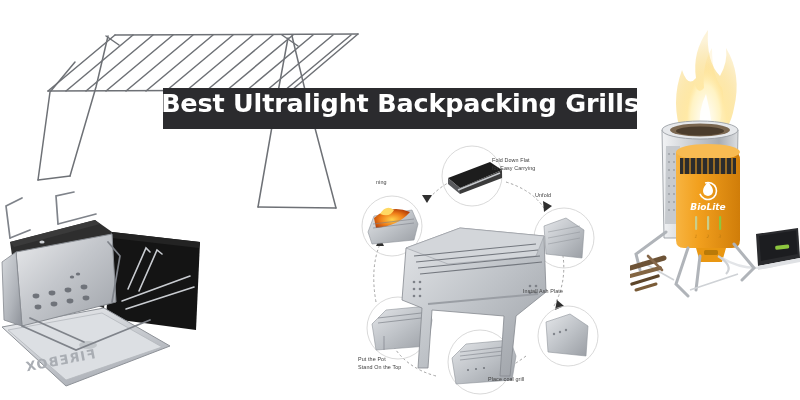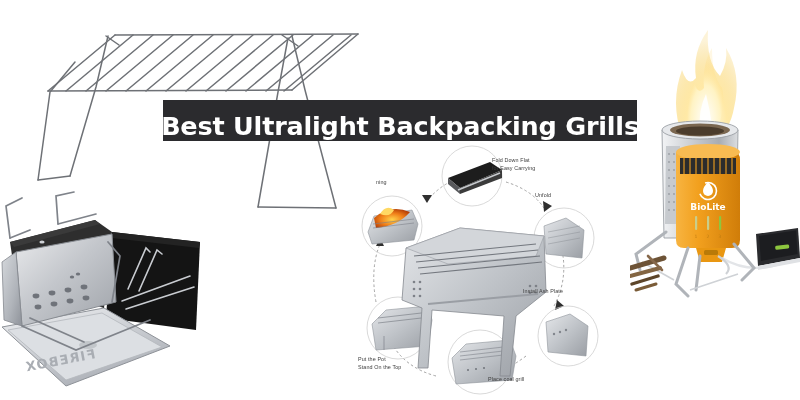--- a/index.html
+++ b/index.html
@@ -19,26 +19,26 @@
     overflow: hidden;
   }
 
   
   .abs { position: absolute; }
   .nosel { user-select: none; }
 
   
   #title-banner {
     left: 163px;
-    top: 100px;
+    top: 88px;
     width: 474px;
     height: 41px;
     background: #2b2b2e;
     display: flex;
-    align-items: flex-end;
+    align-items: flex-start;
     justify-content: center;
     z-index: 50;
   }
   #title-banner .title-text {
     color: #ffffff;
     font-size: 25.5px;
     font-weight: bold;
     letter-spacing: -0.2px;
     white-space: nowrap;
     font-family: "DejaVu Sans", sans-serif;
@@ -56,21 +56,21 @@
     position: absolute;
     font-family: "Liberation Sans", sans-serif;
     font-size: 5.4px;
     color: #3d3d3d;
     line-height: 1.42;
     letter-spacing: 0.1px;
     white-space: nowrap;
   }
 
   
-  #biolite-stove { left: 630px; top: 18px; width: 170px; height: 332px; z-index: 10; }
+  #biolite-stove { left: 630px; top: 18px; width: 170px; height: 332px; z-index: 10; font-style: italic; }
 </style>
 </head>
 <body>
 
 <div id="canvas">
 
   <div class="abs" id="wire-grill">
     <svg width="340" height="220" viewBox="0 0 340 220" xmlns="http://www.w3.org/2000/svg">
       <g stroke="#6e7176" fill="none" stroke-width="1.5" stroke-linecap="round">
 

